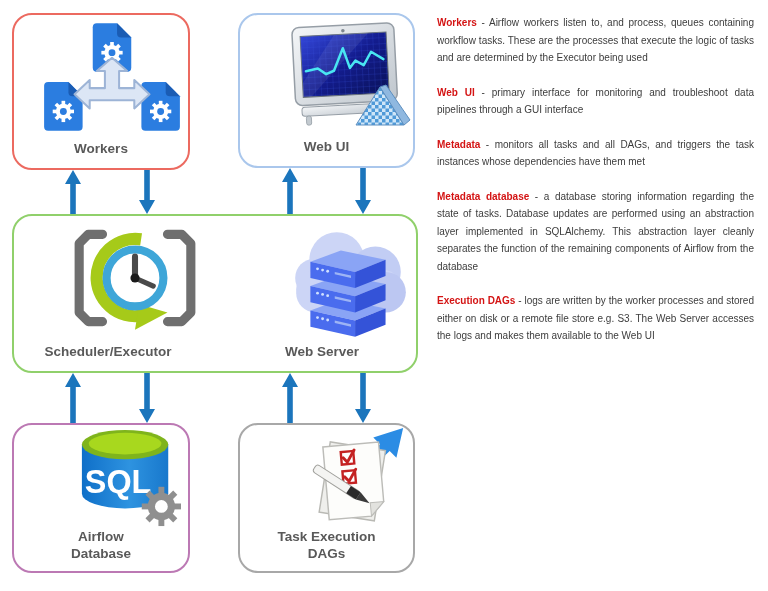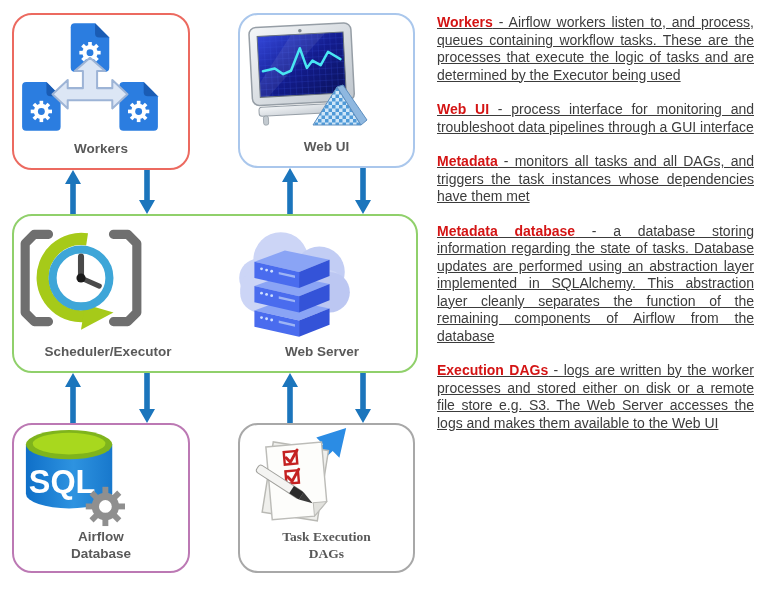--- a/index.html
+++ b/index.html
@@ -3,37 +3,37 @@
 <meta charset="utf-8">
 <style>
   html,body{margin:0;padding:0;background:#ffffff;}
   body{font-family:"Liberation Sans",sans-serif;}
   .canvas{position:relative;width:768px;height:591px;background:#ffffff;overflow:hidden;}
 
   
   .dbox{position:absolute;border:2px solid #999;border-radius:20px;background:#ffffff;
         display:flex;flex-direction:column;align-items:center;justify-content:space-between;
         box-sizing:border-box;}
-  .dbox .icon-wrap{flex:1;display:flex;align-items:center;justify-content:flex-start;width:100%;}
+  .dbox .icon-wrap{flex:1;display:flex;align-items:center;justify-content:flex-end;width:100%;}
   .box-label{font-weight:bold;font-size:13.5px;color:#595959;text-align:center;line-height:1.25;
              padding-bottom:10px;}
   #box-workers {left:12px;top:13px;width:178px;height:157px;border-color:#ec6a60;}
   #box-webui   {left:238px;top:13px;width:177px;height:155px;border-color:#aac7ec;}
   #box-core    {left:12px;top:214px;width:406px;height:159px;border-color:#90d06b;flex-direction:row;gap:26px;}
   #box-metadata{left:12px;top:423px;width:178px;height:150px;border-color:#bc79b4;}
-  #box-logs    {left:238px;top:423px;width:177px;height:150px;border-color:#a8a8a8;font-family:Liberation Serif, serif;}
+  #box-logs    {left:238px;top:423px;width:177px;height:150px;border-color:#a8a8a8;}
   .core-half{flex:1;display:flex;flex-direction:column;align-items:center;justify-content:space-between;height:100%;}
 
   
   .arrow{position:absolute;width:16px;}
 
   
   .desc-col{position:absolute;left:437px;top:14px;width:321px;}
-  .desc-col p{margin:0 4px 17px 0;font-size:14px;line-height:17.5px;color:#3c3c3c;
-              text-align:justify;text-decoration:underline;}
+  .desc-col p{margin:0 4px 17px 0;font-size:10px;line-height:17.5px;color:#3c3c3c;
+              text-align:justify;}
   .term{font-weight:bold;color:#d41414;}
 </style>
 </head>
 <body>
 
 <div class="canvas">
 
   <div class="dbox" id="box-workers">
     <div class="icon-wrap">
       <svg width="152" height="114" viewBox="0 0 150 112">
@@ -236,19 +236,19 @@
 
   <svg class="arrow" style="left:282px;top:373px" width="16" height="50" viewBox="0 0 16 50">
     <polygon points="8,0 16,14 10.8,14 10.8,50 5.2,50 5.2,14 0,14" fill="#1b75bc"></polygon>
     </svg>
   <svg class="arrow" style="left:355px;top:373px" width="16" height="50" viewBox="0 0 16 50">
     <polygon points="8,50 0,36 5.2,36 5.2,0 10.8,0 10.8,36 16,36" fill="#1b75bc"></polygon>
     </svg>
 
   <div class="desc-col">
     <p><span class="term">Workers</span><span> - Airflow workers listen to, and process, queues containing workflow tasks. These are the processes that execute the logic of tasks and are determined by the Executor being used</span></p>
-    <p><span class="term">Web UI</span><span> - process interface for monitoring and troubleshoot data pipelines through a GUI interface</span></p>
+    <p><span class="term">Web UI</span><span> - primary interface for monitoring and troubleshoot data pipelines through a GUI interface</span></p>
     <p><span class="term">Metadata</span><span> - monitors all tasks and all DAGs, and triggers the task instances whose dependencies have them met</span></p>
     <p><span class="term">Metadata database</span><span> - a database storing information regarding the state of tasks. Database updates are performed using an abstraction layer implemented in  SQLAlchemy. This abstraction layer cleanly separates the function of the remaining components of Airflow from the database</span></p>
     <p><span class="term">Execution DAGs</span><span> - logs are written by the worker processes and stored either on disk or a remote file store e.g. S3. The Web Server accesses the logs and makes them available to the Web UI</span></p>
   </div>
 
 </div>
 
 </body></html>

